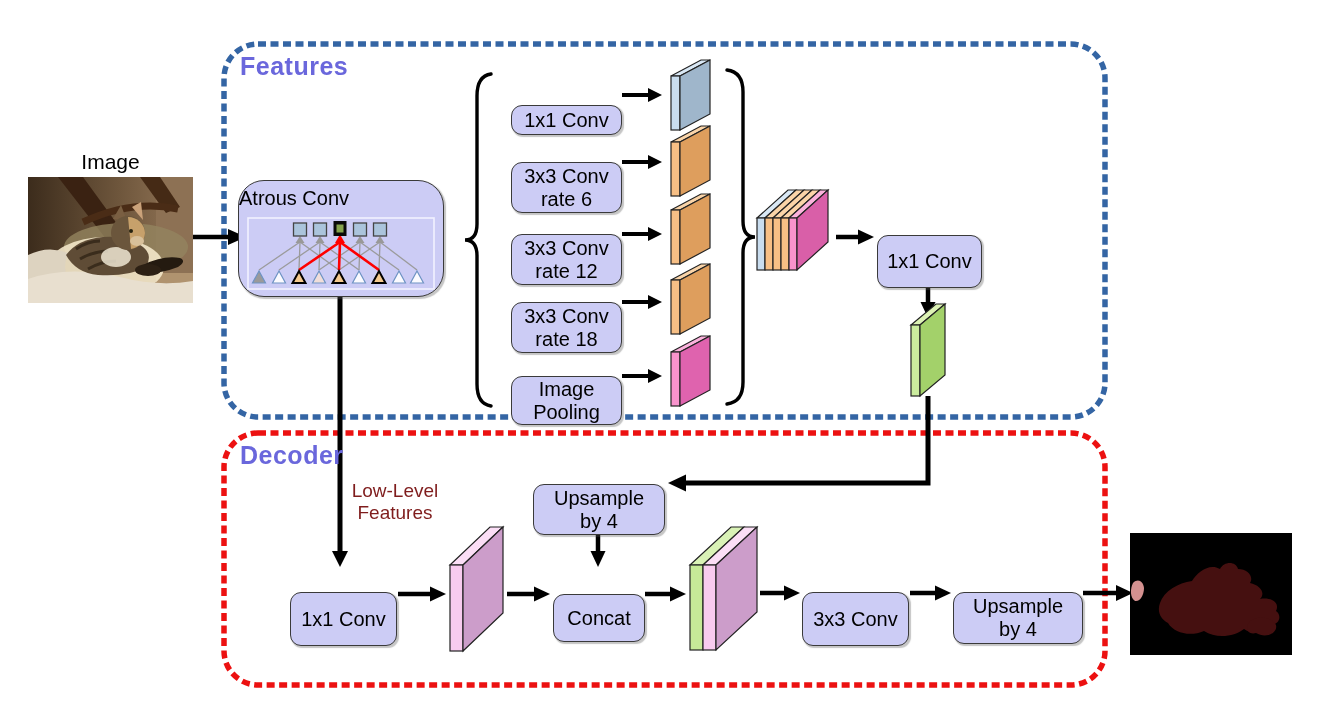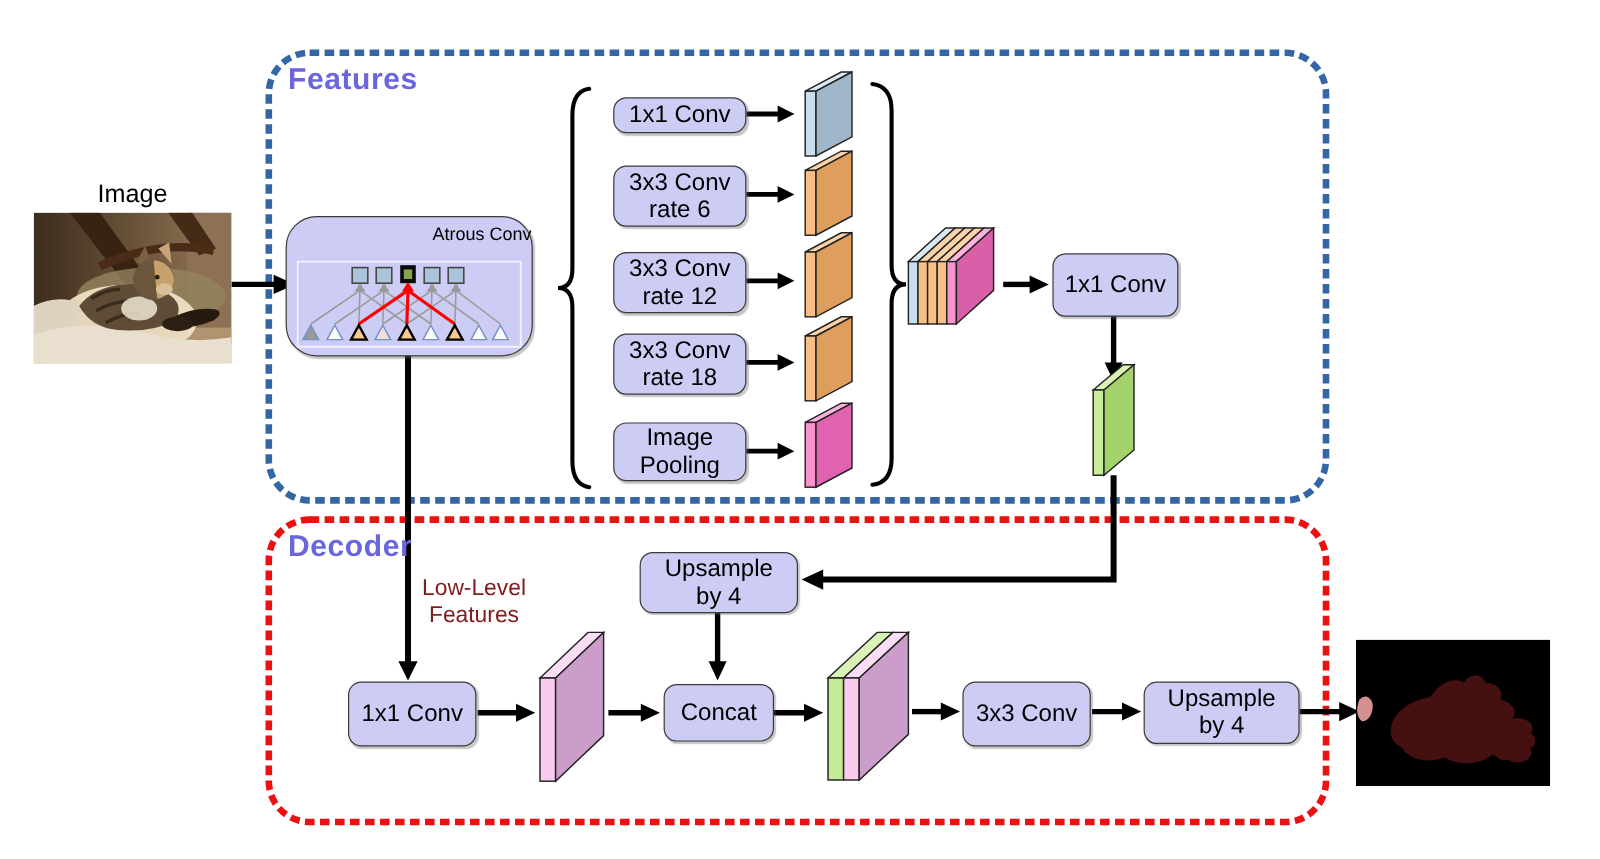--- a/index.html
+++ b/index.html
@@ -6,29 +6,30 @@
   #canvas{
     position:relative;width:1333px;height:716px;background:#ffffff;overflow:hidden;
     font-family:"Liberation Sans", sans-serif;color:#000;
   }
   #wires{position:absolute;left:0;top:0;width:1333px;height:716px;}
   .node{
     position:absolute;display:flex;align-items:center;justify-content:center;
     background:#ccccf5;border:1.6px solid #3a3a3a;border-radius:11px;
     font-size:20px;line-height:23px;text-align:center;white-space:pre-line;
     box-shadow:1.5px 1.5px 1px rgba(90,90,90,.35);
+    margin-top:24px;
   }
   .dcnn{
     position:absolute;left:238px;top:180px;width:204px;height:115px;
     background:#ccccf5;border:1.6px solid #3a3a3a;border-radius:26px;
     box-shadow:1.5px 1.5px 1px rgba(90,90,90,.35);
   }
   .dcnn .atrous-title{
-    position:absolute;left:0;top:6px;width:100%;text-align:right;
-    font-size:15px;color:#000;
+    position:absolute;left:0;top:6px;width:100%;text-align:left;
+    font-size:20px;color:#000;
   }
   .dcnn svg{position:absolute;left:8px;top:36px;}
   .section-title{
     position:absolute;font-size:25px;font-weight:bold;color:#6a67dc;letter-spacing:.5px;
   }
   .black-label{position:absolute;font-size:21px;color:#000;text-align:center;white-space:pre-line;}
   .small-label{position:absolute;font-size:19px;line-height:22px;color:#7f1d1d;text-align:center;white-space:pre-line;}
   .imgbox{position:absolute;overflow:hidden;}
 </style>
 </head>

